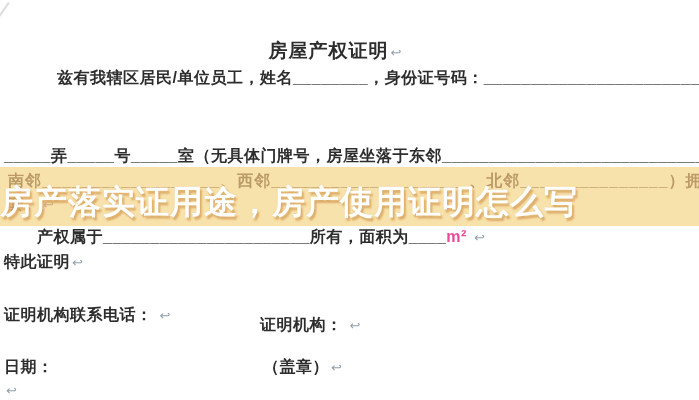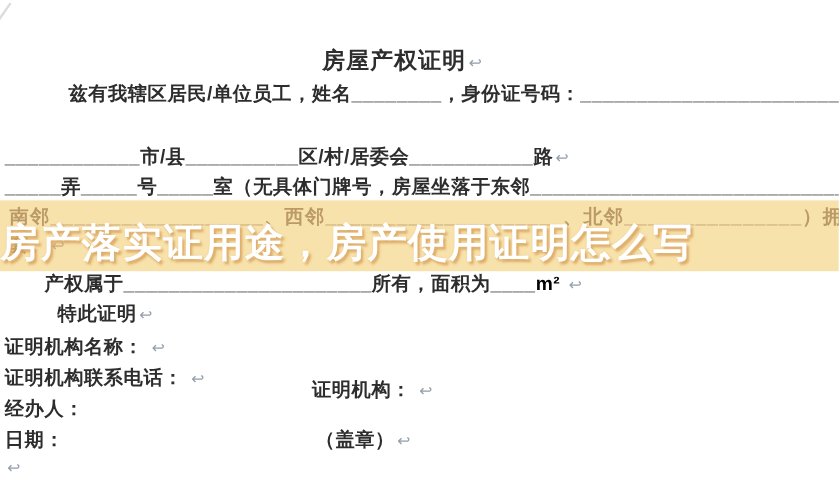--- a/index.html
+++ b/index.html
@@ -49,21 +49,21 @@
     top:180px;left:0;width:577px;
     text-align:center;
     font-size:33px;
     font-weight:800;
     letter-spacing:1px;
     color:#ffffff;
     text-shadow:2px 3px 2px rgba(216,163,94,0.85), 0 0 1px rgba(216,163,94,0.5);
     white-space:nowrap;
   }
   .m2{
-    color:#000000;
+    color:#ec4899;
     font-weight:700;
   }
   .artifact{
     position:absolute;
     top:2px;left:8px;
     width:2px;height:56px;
     background:#dcdcdc;
     transform:rotate(35deg);
     transform-origin:top left;
   }
@@ -75,53 +75,46 @@
 
   <div class="artifact"></div>
 
   <div class="title-line">
     <span>房屋产权证明</span><span class="pilcrow">↩</span>
   </div>
 
   <div class="docline" style="top:68px;left:57px;">兹有我辖区居民/单位员工，姓名________，身份证号码：__________________________，</div>
 
 
-  <div class="docline" style="top:121px;left:4px;">
-    <span>____________市/县__________区/村/居委会___________路</span><span class="pilcrow">↩</span>
-  </div>
 
   <div class="docline" style="top:146px;left:4px;">_____弄_____号_____室（无具体门牌号，房屋坐落于东邻_______________________________、</div>
 
   <div class="band"></div>
 
   <div class="docline bleed" style="top:171px;left:8px;letter-spacing:1px;">南邻__________________、西邻____________________、北邻_______________）拥有房屋一</div>
 
   <div class="docline bleed" style="top:194px;left:8px;">
     <span>套。</span><span class="pilcrow">↩</span>
   </div>
 
   <div class="watermark">房产落实证用途，房产使用证明怎么写</div>
 
   <div class="docline" style="top:227px;left:37px;">
     <span>产权属于______________________所有，面积为____</span><span class="m2">m²</span> <span class="pilcrow">↩</span>
   </div>
 
-  <div class="docline" style="top:252px;left:4px;margin-left:44px;">
+  <div class="docline" style="top:252px;left:4px;">
     <span>特此证明</span><span class="pilcrow">↩</span>
   </div>
 
-  <div class="docline" style="top:279px;left:4px;">
-    <span>证明机构名称：</span> <span class="pilcrow">↩</span>
-  </div>
 
   <div class="docline" style="top:305px;left:4px;">
     <span>证明机构联系电话：</span> <span class="pilcrow">↩</span>
   </div>
 
-  <div class="docline" style="top:331px;left:4px;">经办人：</div>
   <div class="docline" style="top:315px;left:260px;">
     <span>证明机构：</span> <span class="pilcrow">↩</span>
   </div>
 
   <div class="docline" style="top:357px;left:4px;">日期：</div>
   <div class="docline" style="top:357px;left:263px;text-align:center;">
     <span>（盖章）</span><span class="pilcrow">↩</span>
   </div>
 
   <div class="docline" style="top:381px;left:4px;">

